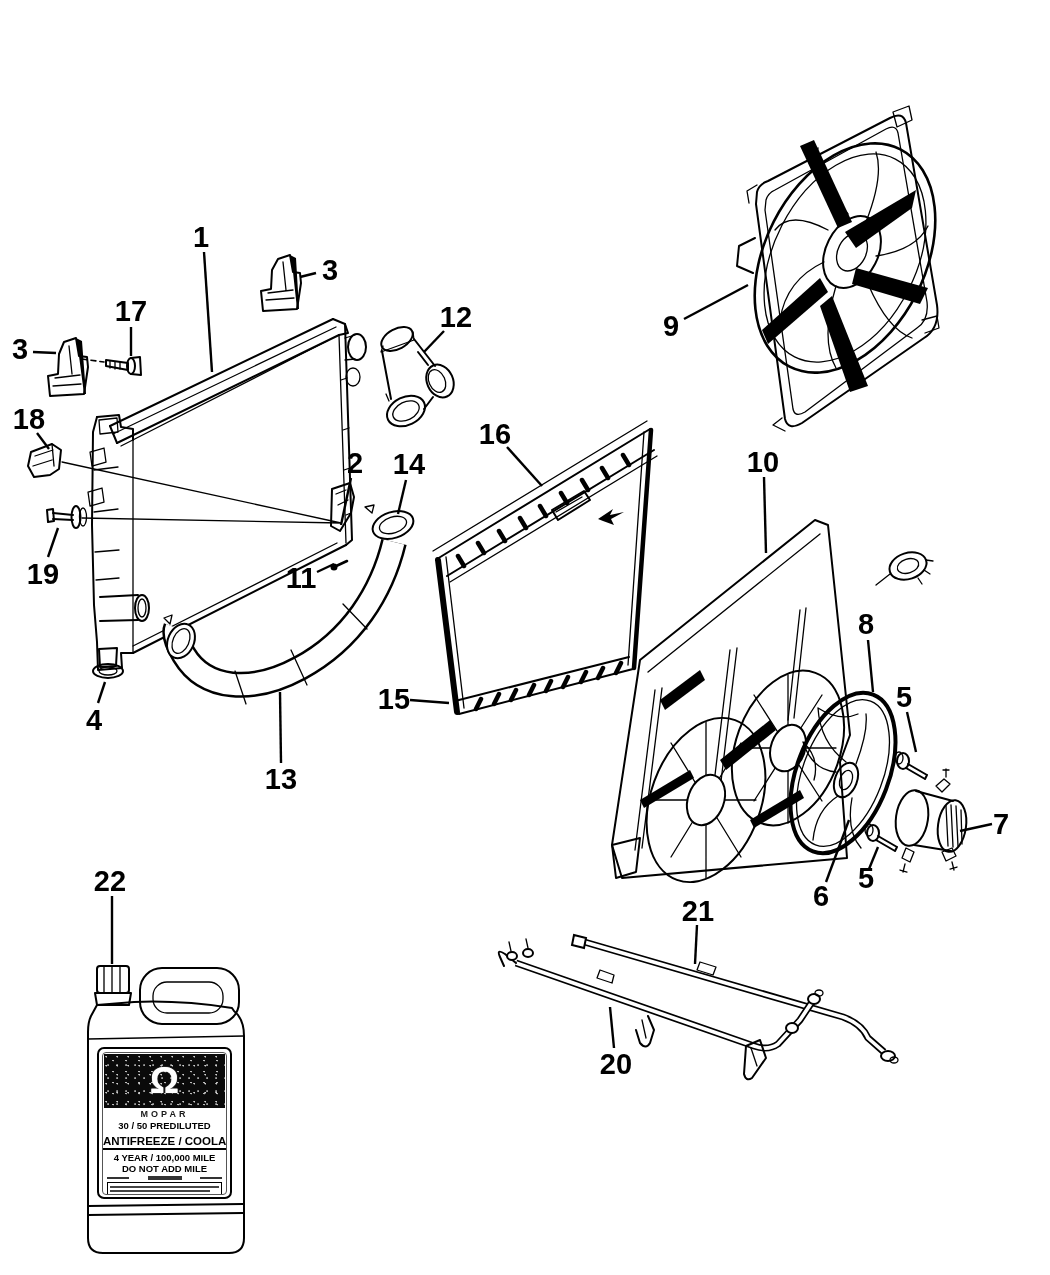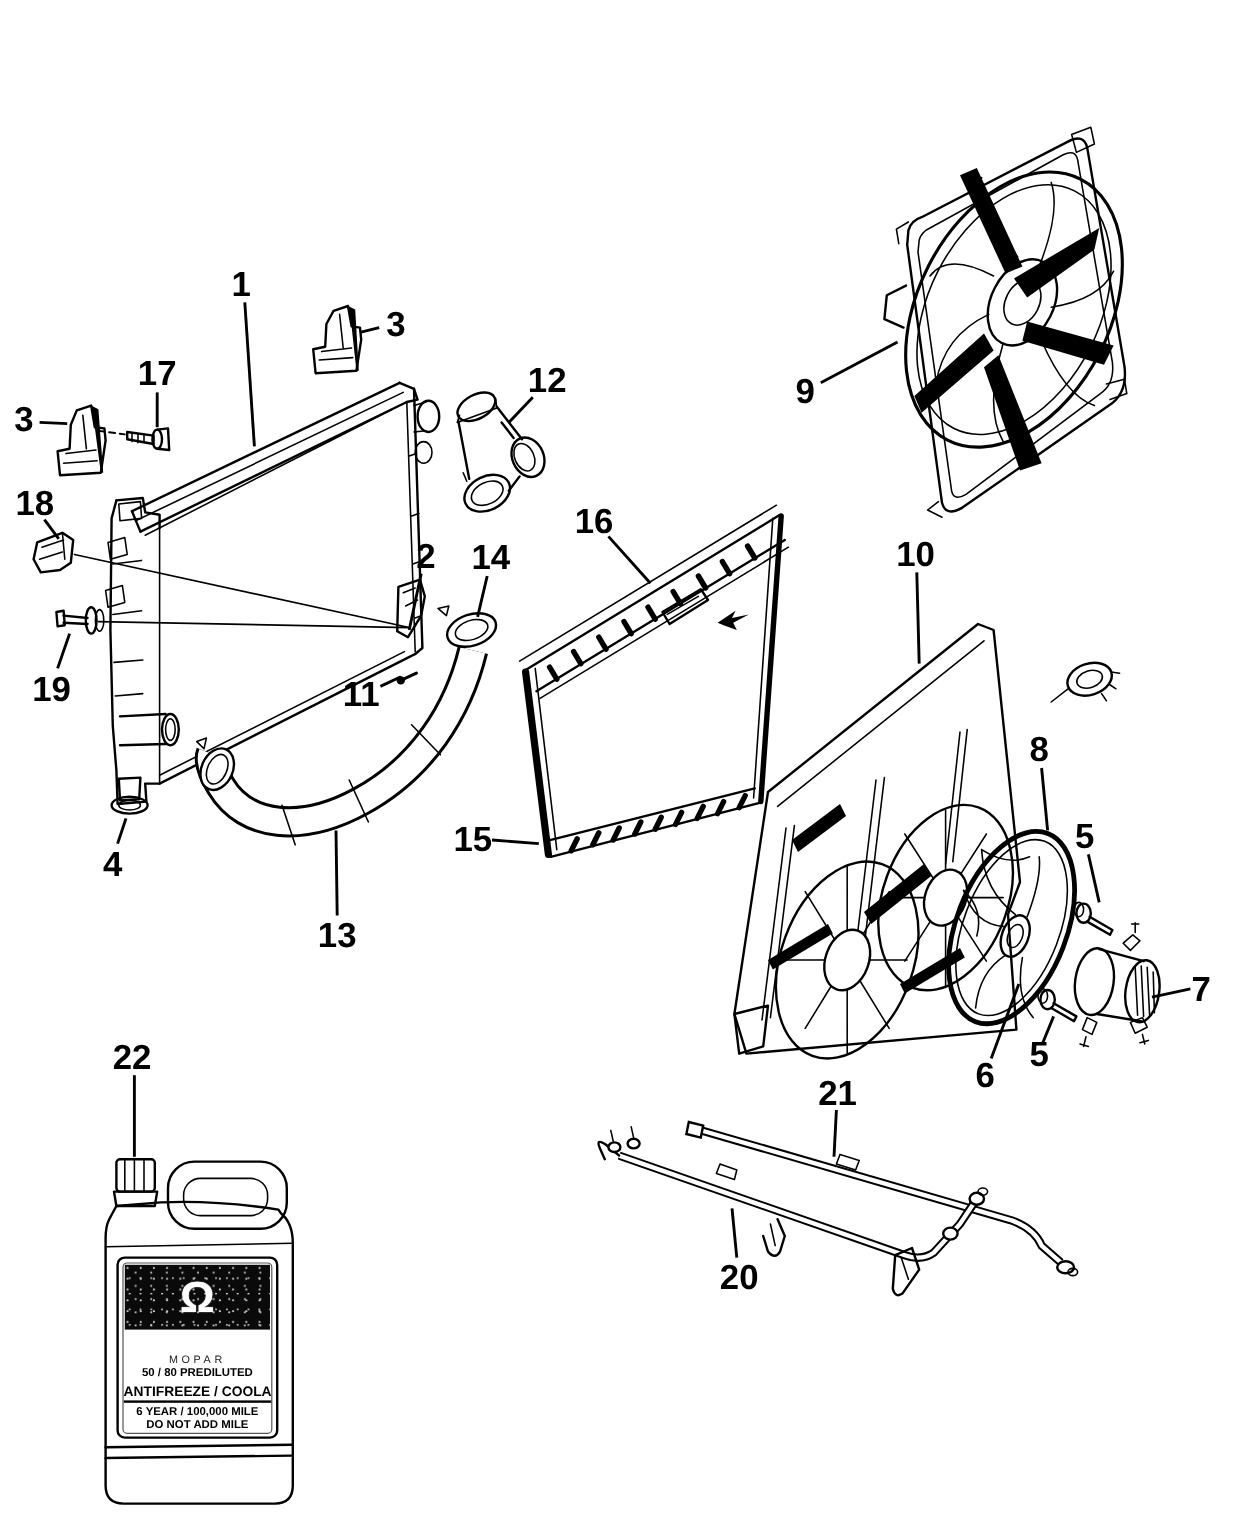--- a/index.html
+++ b/index.html
@@ -28,21 +28,21 @@
              padding:3px 3px 2px 3px;text-align:center;color:#000;}
   #jug-label .inner{border:1px solid #555;border-radius:4px;height:100%;box-sizing:border-box;overflow:hidden;}
   .logo-panel{height:54px;background:#0a0a0a;position:relative;margin:1px;
       background-image:
         radial-gradient(circle at 20% 30%, #cfcfcf 0.6px, transparent 1.1px),
         radial-gradient(circle at 70% 60%, #bdbdbd 0.6px, transparent 1.1px),
         radial-gradient(circle at 45% 85%, #d8d8d8 0.5px, transparent 1px);
       background-size:11px 9px,13px 11px,9px 13px;
       display:flex;align-items:center;justify-content:center;}
   .omega{color:#fff;font-size:36px;font-weight:700;line-height:1;text-shadow:0 0 1px #fff;}
-  .lbl-brand{font-size:9px;font-weight:400;letter-spacing:3px;color:#1a1a1a;margin-top:20px;}
+  .lbl-brand{font-size:9px;font-weight:700;letter-spacing:3px;color:#1a1a1a;margin-top:1px;}
   .lbl-l1{font-size:9.5px;font-weight:700;margin-top:1px;white-space:nowrap;}
   .lbl-l2{font-size:11.5px;font-weight:700;white-space:nowrap;display:inline-block;
           border-bottom:2px solid #000;padding-bottom:1px;margin-top:1px;}
   .lbl-l3{font-size:9.5px;font-weight:700;margin-top:2px;white-space:nowrap;}
   .lbl-l4{font-size:9.5px;font-weight:700;white-space:nowrap;}
   .fineprint{margin-top:2px;padding:0 4px;}
   .fp-row{display:flex;justify-content:space-between;align-items:center;margin-bottom:2px;}
   .fp-bar{height:2.5px;background:#333;}
   .fp-box{border:1px solid #000;padding:1px 2px;}
   .fp-box .fp-bar{margin:1.5px 0;background:#444;}
@@ -405,23 +405,23 @@
         </g>
   </g>
 </svg>
 
   <div id="jug-label">
     <div class="inner">
       <div class="logo-panel">
         <span class="omega">Ω</span>
       </div>
       <div class="lbl-brand">MOPAR</div>
-      <div class="lbl-l1">50 / 80 PREDILUTED</div>
+      <div class="lbl-l1">30 / 50 PREDILUTED</div>
       <div><span class="lbl-l2">ANTIFREEZE / COOLANT</span></div>
-      <div class="lbl-l3">6 YEAR / 100,000 MILE</div>
+      <div class="lbl-l3">4 YEAR / 100,000 MILE</div>
       <div class="lbl-l4">DO NOT ADD MILE</div>
       <div class="fineprint">
         <div class="fp-row">
           <div class="fp-bar" style="width:22px"></div>
           <div class="fp-bar" style="width:34px;height:4px"></div>
           <div class="fp-bar" style="width:22px"></div>
         </div>
         <div class="fp-box">
           <div class="fp-bar" style="width:100%"></div>
           <div class="fp-bar" style="width:92%"></div>

